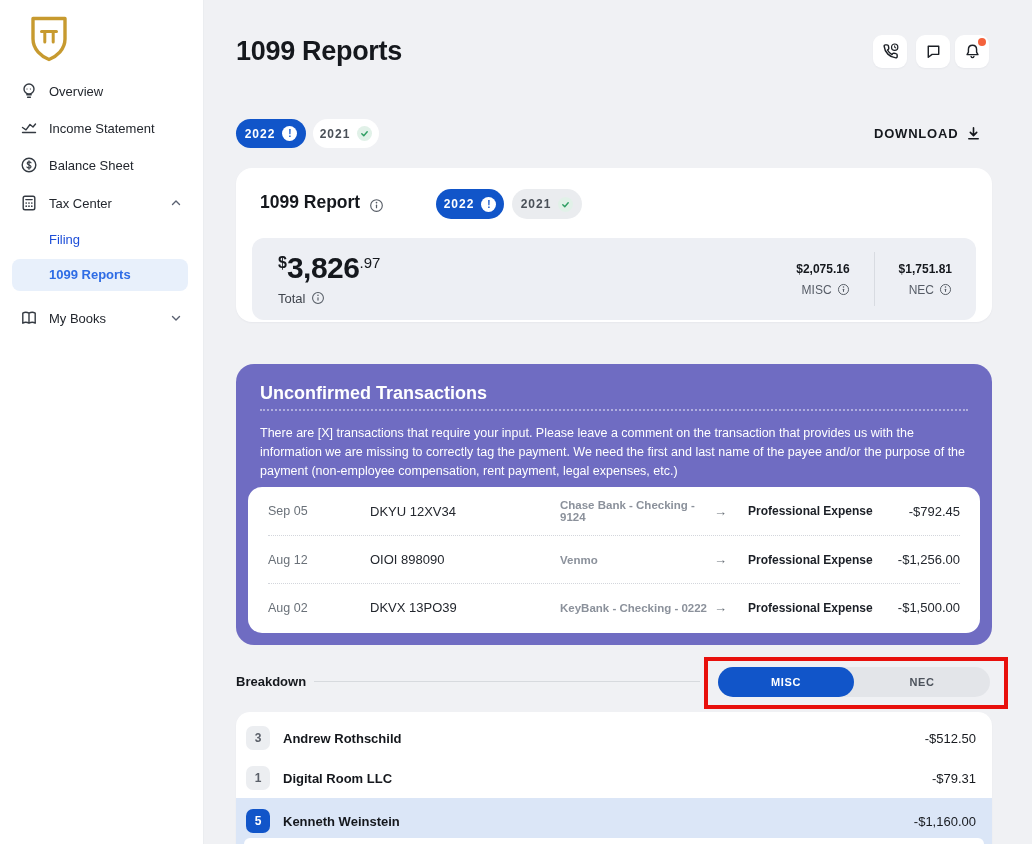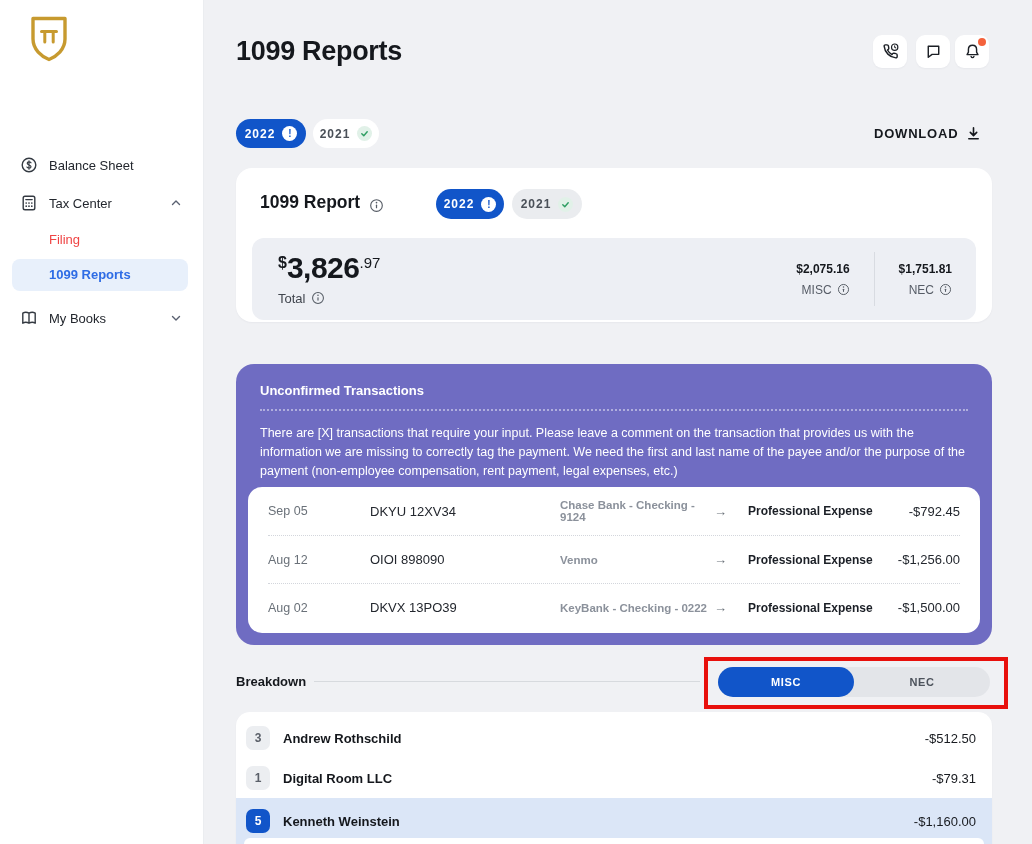--- a/index.html
+++ b/index.html
@@ -5,21 +5,21 @@
   * { margin:0; padding:0; box-sizing:border-box; }
   body { font-family:"Liberation Sans", sans-serif; background:#f0f1f4; }
   .screen { position:relative; width:1032px; height:844px; overflow:hidden; background:#f0f1f4; }
 
   
   .sidebar { position:absolute; left:0; top:0; width:204px; height:844px; background:#ffffff; border-right:1px solid #ebedf0; }
   .logo { position:absolute; left:30px; top:16px; }
   .nav-item { position:absolute; left:20px; width:170px; height:26px; display:flex; align-items:center; gap:11px; font-size:13px; color:#23272e; cursor:pointer; }
   .nav-item .ni { width:18px; height:18px; flex:0 0 18px; color:#343a42; }
   .nav-item .chev { position:absolute; right:8px; width:12px; height:12px; color:#596070; }
-  .nav-sub { position:absolute; left:49px; font-size:13px; color:#ef4444; cursor:pointer; }
+  .nav-sub { position:absolute; left:49px; font-size:13px; color:#1d4ed8; cursor:pointer; }
   .nav-selected-bg { position:absolute; left:12px; top:259px; width:176px; height:32px; background:#e8f0fb; border-radius:8px; cursor:pointer; }
   .nav-selected-bg .lbl { position:absolute; left:37px; top:8px; font-size:13px; font-weight:700; color:#2e6ce5; }
 
   
   .page-title { position:absolute; left:236px; top:36px; font-size:27px; font-weight:800; letter-spacing:-0.3px; color:#15181d; }
   .icon-btn { position:absolute; top:35px; width:34px; height:33px; background:#ffffff; border-radius:9px; display:flex; align-items:center; justify-content:center; cursor:pointer; box-shadow:0 1px 2px rgba(16,24,40,0.04); }
   .icon-btn svg { width:19px; height:19px; color:#1c2026; }
   .dot { position:absolute; top:3px; right:3px; width:8px; height:8px; border-radius:50%; background:#f4623c; }
 
   
@@ -46,21 +46,21 @@
   .big-cents { font-size:15px; font-weight:400; margin-top:2px; }
   .tot-label { margin-top:8px; font-size:13px; color:#40454d; display:flex; align-items:center; gap:6px; }
   .tot-right { margin-left:auto; display:flex; align-items:center; height:100%; }
   .tot-col { text-align:right; padding-right:24px; }
   .tot-col .val { font-size:12px; font-weight:800; color:#15181d; }
   .tot-col .lab { margin-top:7px; font-size:12px; color:#565c66; display:flex; align-items:center; justify-content:flex-end; gap:5px; }
   .tot-divider { width:1px; height:54px; background:#d8dbe1; margin-right:24px; }
 
   
   .purple-card { position:absolute; left:236px; top:364px; width:756px; height:281px; background:#6f6cc2; border-radius:18px; }
-  .uc-title { position:absolute; left:24px; top:19px; font-size:13px; font-weight:800; color:#ffffff;text-align:right; }
+  .uc-title { position:absolute; left:24px; top:19px; font-size:18px; font-weight:800; color:#ffffff;text-align:right; }
   .uc-divider { position:absolute; left:24px; top:45px; width:708px; border-top:2px dotted rgba(255,255,255,0.45); }
   .uc-desc { position:absolute; left:24px; top:60px; width:708px; font-size:12.5px; line-height:1.5; color:#ffffff; }
   .uc-table { position:absolute; left:12px; top:123px; width:732px; height:146px; background:#ffffff; border-radius:14px; padding:0 20px; }
   .uc-row { display:flex; align-items:center; height:48px; cursor:pointer; }
   .uc-row + .uc-row { border-top:1.5px dotted #d3d6dc; }
   .uc-date { flex:0 0 102px; font-size:12.5px; color:#6a7179; }
   .uc-ref { flex:0 0 190px; font-size:13px; font-weight:500; color:#23272e; }
   .uc-source { flex:1 1 auto; font-size:11.5px; color:#8b919b;font-weight:bold; }
   .uc-arrow { flex:0 0 34px; font-size:13px; color:#6a7179; }
   .uc-cat { flex:0 0 128px; font-size:12px; font-weight:800; color:#1b1f26; }
@@ -94,21 +94,36 @@
 <div class="screen">
 
   <div class="sidebar">
     <div class="logo">
       <svg width="38" height="46" viewBox="0 0 38 46" fill="none">
         <path d="M3 2.5 H35 V23 C35 33.5 26.5 40.5 19 43.5 C11.5 40.5 3 33.5 3 23 Z" stroke="#c79a2f" stroke-width="3.4" stroke-linejoin="round"></path>
         <path d="M11.5 15.5 H26.5 M14.8 15.5 V26 M23.2 15.5 V26" stroke="#c79a2f" stroke-width="3" stroke-linecap="round"></path>
       </svg>
     </div>
 
-
+    <div class="nav-item" style="top:78px">
+      <svg class="ni" viewBox="0 0 18 18" fill="none">
+        <circle cx="9" cy="7" r="5" stroke="currentColor" stroke-width="1.4"></circle>
+        <path d="M6.8 12.8 H11.2 M7.6 15.2 H10.4" stroke="currentColor" stroke-width="1.4" stroke-linecap="round"></path>
+        <path d="M7 6.4 a.6 .6 0 1 0 .01 0 M10.4 6.4 a.6 .6 0 1 0 .01 0" fill="currentColor"></path>
+      </svg>
+      <span>Overview</span>
+    </div>
+
+    <div class="nav-item" style="top:115px">
+      <svg class="ni" viewBox="0 0 18 18" fill="none">
+        <path d="M2.5 8.5 L6 10.8 L10 5.5 L13 8 L15.5 5" stroke="currentColor" stroke-width="1.4" stroke-linejoin="round" stroke-linecap="round"></path>
+        <path d="M2.5 13.5 H15.5" stroke="currentColor" stroke-width="1.4" stroke-linecap="round"></path>
+      </svg>
+      <span>Income Statement</span>
+    </div>
 
     <div class="nav-item" style="top:152px">
       <svg class="ni" viewBox="0 0 18 18" fill="none">
         <circle cx="9" cy="9" r="6.8" stroke="currentColor" stroke-width="1.4"></circle>
         <path d="M11 6.8 C10.5 6 9.8 5.8 9 5.8 C8 5.8 7.2 6.4 7.2 7.3 C7.2 9.3 11 8.6 11 10.7 C11 11.7 10 12.2 9 12.2 C8.1 12.2 7.3 11.9 6.9 11.1 M9 4.8 V13.2" stroke="currentColor" stroke-width="1.2" stroke-linecap="round"></path>
       </svg>
       <span>Balance Sheet</span>
     </div>
 
     <div class="nav-item" style="top:190px">

